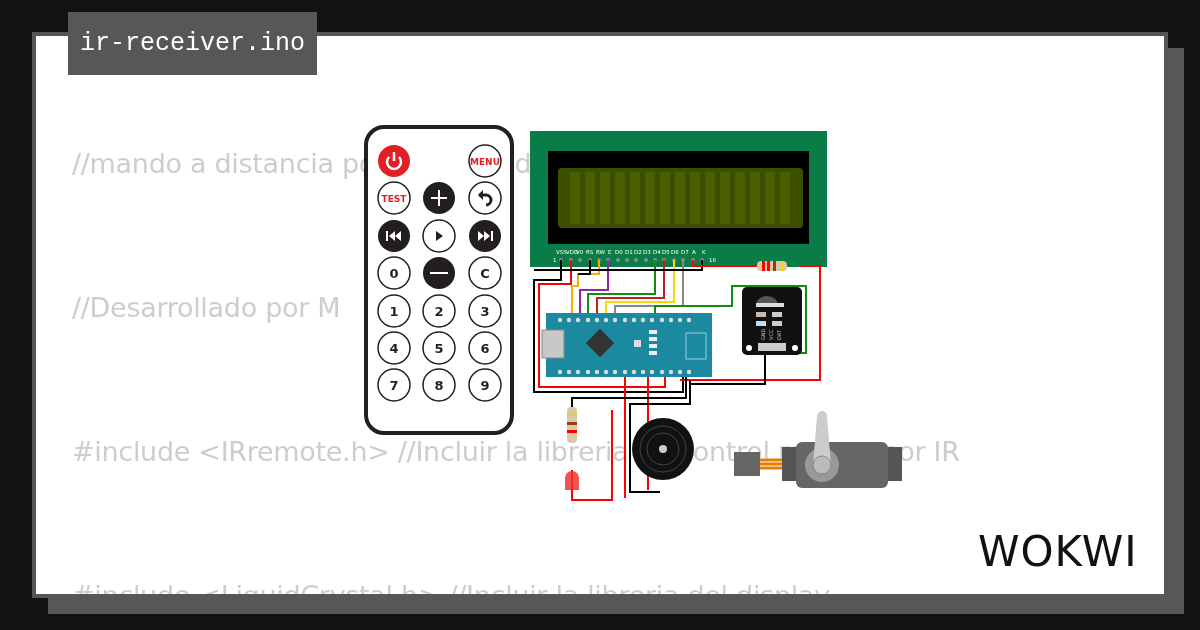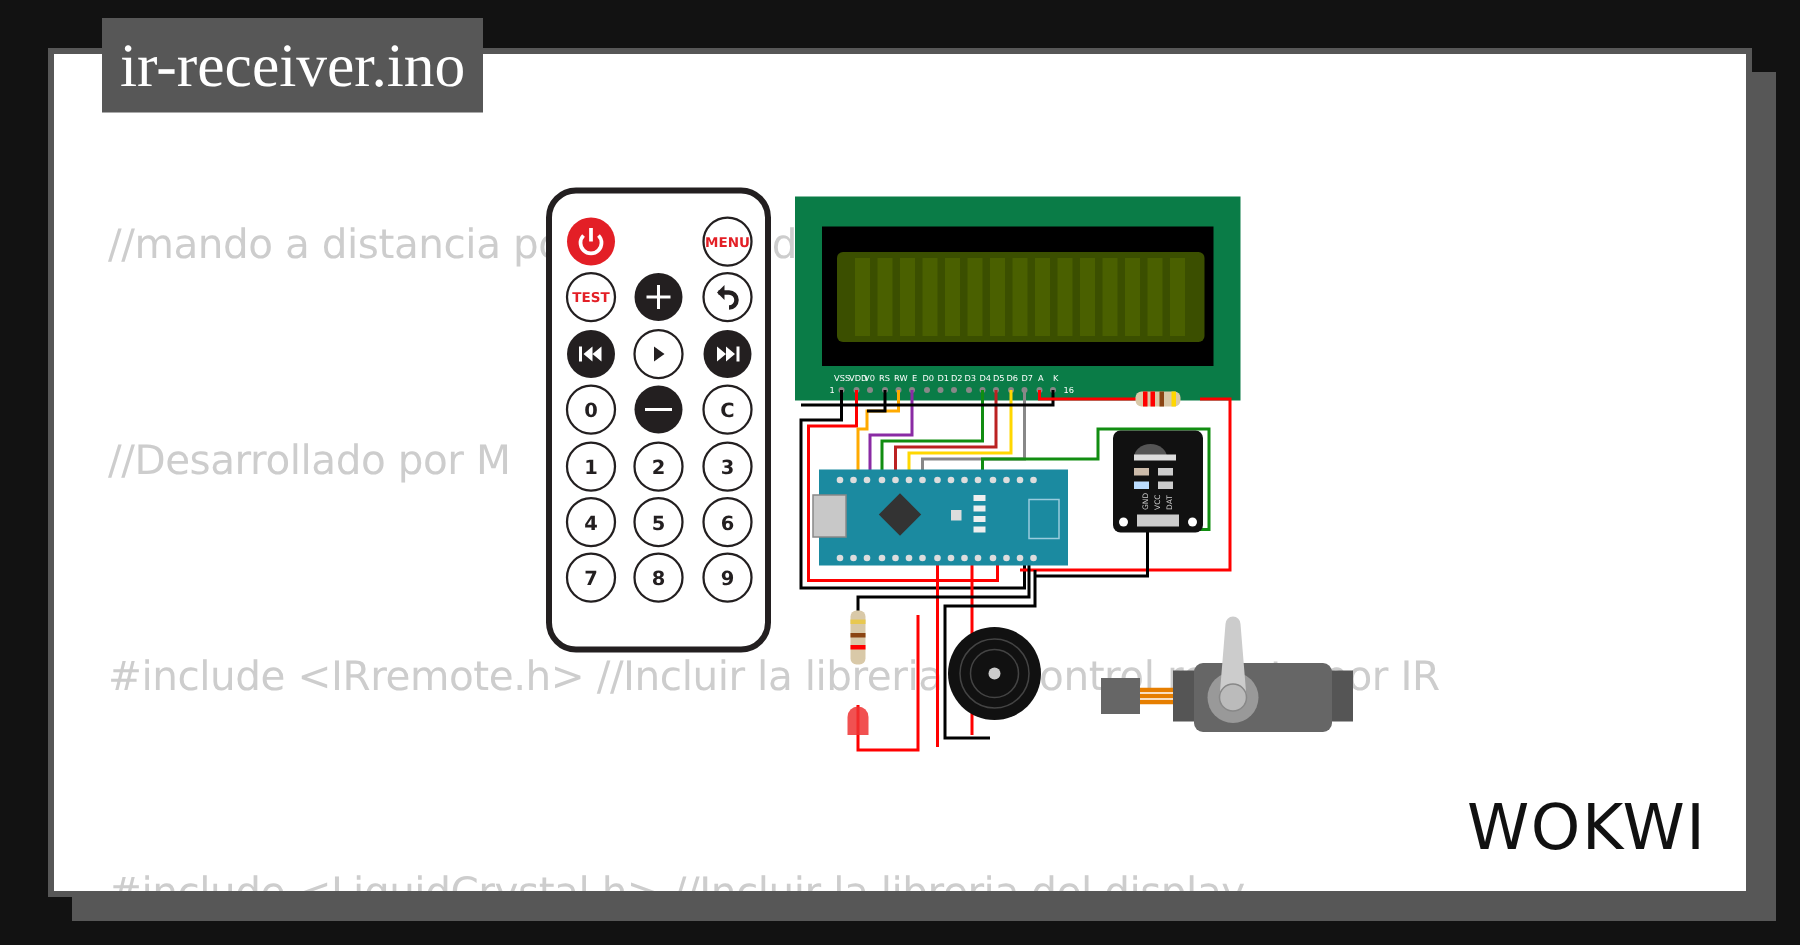--- a/index.html
+++ b/index.html
@@ -1,19 +1,19 @@
 <!DOCTYPE html>
 <html><head>
 <meta charset="utf-8">
 <style>
   html,body{margin:0;padding:0;}
   body{width:1200px;height:630px;background:#121212;position:relative;overflow:hidden;font-family:"DejaVu Sans",sans-serif;}
   .shadow{position:absolute;left:48px;top:48px;width:1136px;height:566px;background:#575757;}
   .panel{position:absolute;left:32px;top:32px;width:1128px;height:558px;background:#fff;border:4px solid #575757;box-sizing:content-box;overflow:hidden;}
-  .title-tab{position:absolute;left:68px;top:12px;height:63px;padding:0 12px;background:#575757;color:#fff;font-family:Liberation Serif, serif;font-size:41px;line-height:63px;z-index:5;}
+  .title-tab{position:absolute;left:68px;top:12px;height:63px;padding:0 12px;background:#575757;color:#fff;font-family:Liberation Mono, monospace;font-size:25px;line-height:63px;z-index:5;}
   .code{position:absolute;left:36px;top:8px;margin:0;font-family:"DejaVu Sans",sans-serif;font-size:27px;line-height:48px;color:#cdcdcd;white-space:pre;letter-spacing:-0.3px;}
   .code .ln{display:block;height:48px;}
   svg.diagram{position:absolute;left:0;top:0;}
   .wokwi{position:absolute;right:16px;bottom:18px;}
 </style>
 </head>
 <body>
 
 <div class="shadow"></div>
 <div class="panel">

